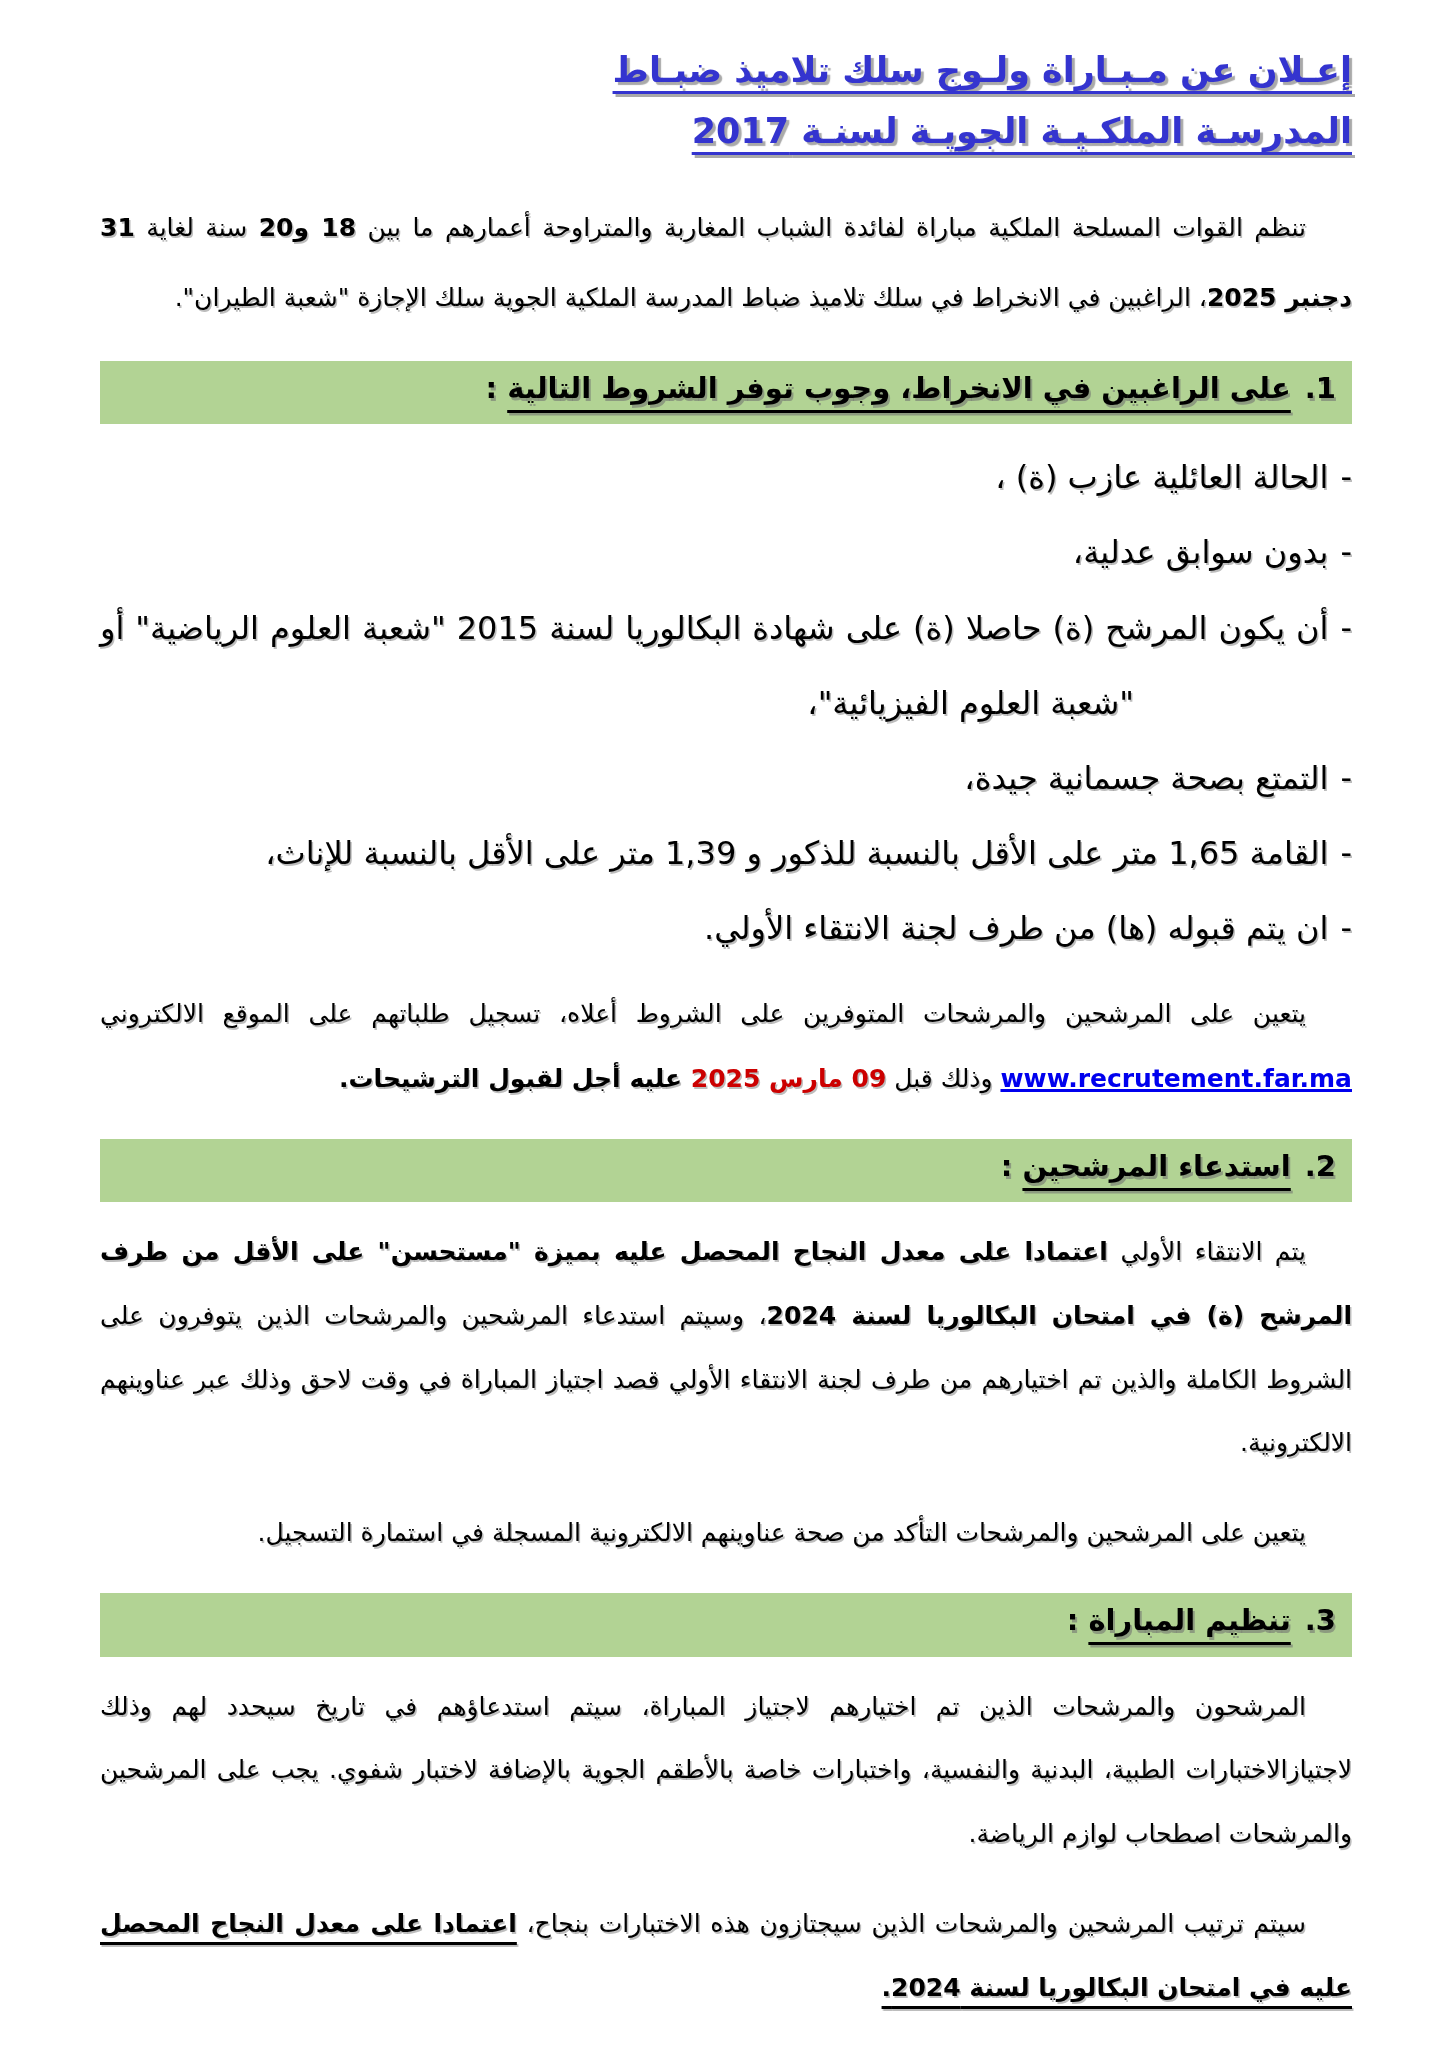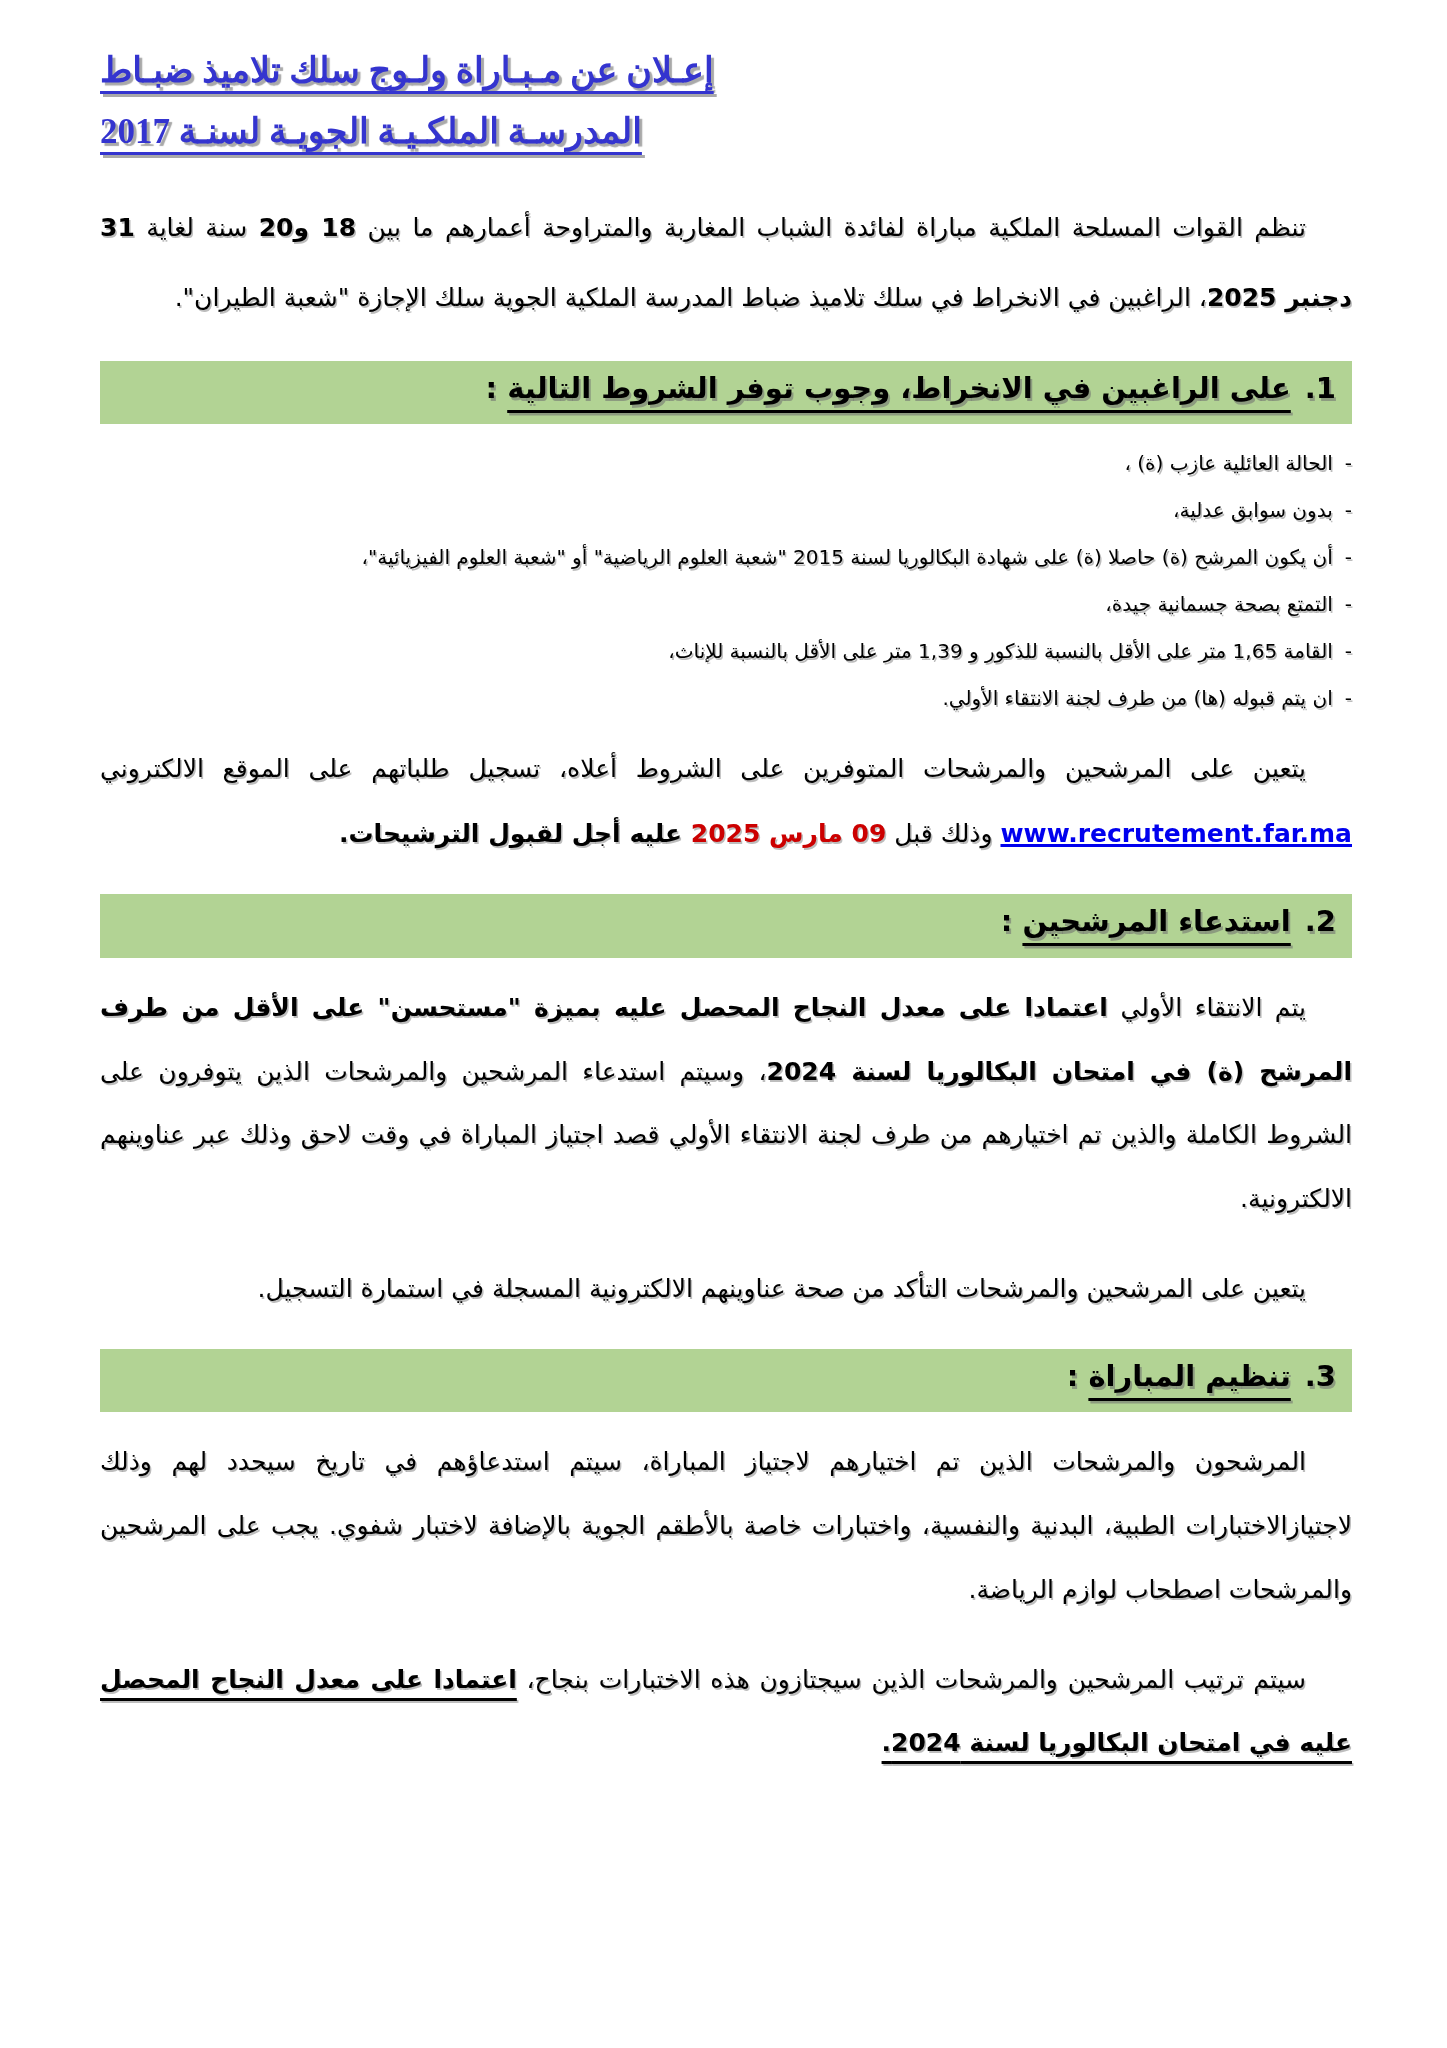--- a/index.html
+++ b/index.html
@@ -16,21 +16,21 @@
     font-family:"DejaVu Sans",sans-serif;
     color:#000;
     direction:rtl;
     overflow:hidden;
   }
   .page{
     width:100%;height:100%;
     padding:34px 95px 20px 100px;
   }
   
-  .title{ text-align:left; margin-top:6px;font-family:Liberation Serif, serif; }
+  .title{ text-align:right; margin-top:6px; }
   .title-line{ line-height:1.75; }
   .title-line .u{
     color:var(--title-blue);
     font-weight:bold;
     font-size:35px;
     text-decoration:underline;
     text-decoration-thickness:3px;
     text-underline-offset:9px;
     text-shadow:3px 3px 1px #a9a9a9;
     letter-spacing:0.5px;
@@ -58,21 +58,21 @@
   }
   .bar .num{ margin-inline-end:14px; }
   .bar .bar-title{
     text-decoration:underline;
     text-decoration-thickness:3px;
     text-underline-offset:12px;
   }
   
   .cond-list{ margin-top:16px; }
   .cond-item{
-    font-size:20px;
+    font-size:32px;
     line-height:2.35;
     text-align:justify;
     padding-right:218px;
     text-indent:-218px;
     text-shadow:1.5px 2px 0.5px rgba(135,135,135,0.55);
   }
   .cond-item .dash{ margin-inline-end:12px; }
   
   .reg{ margin-top:14px; line-height:2.6; }
   .link{

